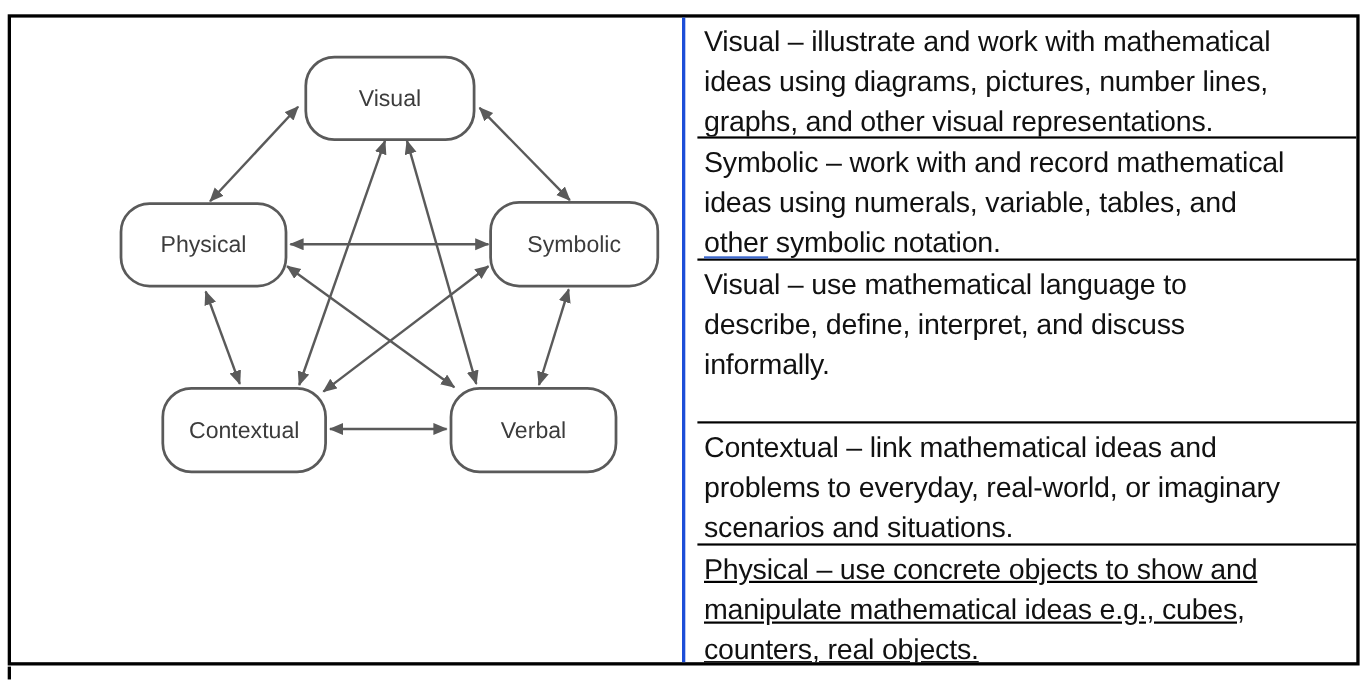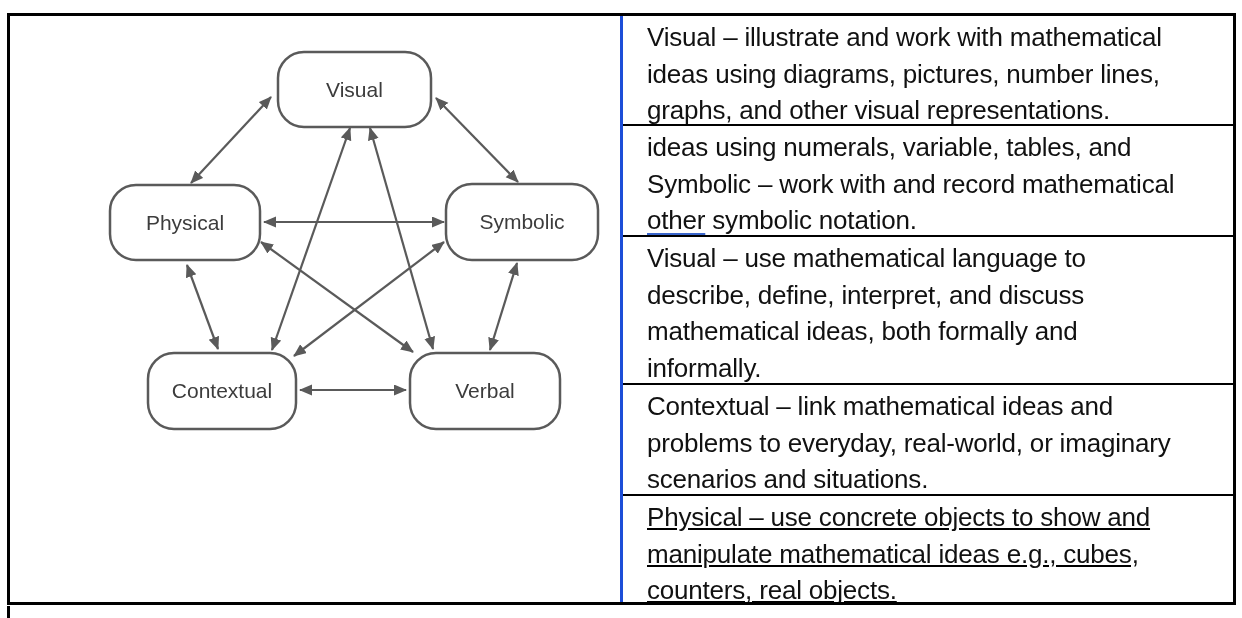--- a/index.html
+++ b/index.html
@@ -29,22 +29,23 @@
     padding-left: 46px;
   }
   .diagram-cell svg { display: block; width: 610px; height: 586px; }
   .table-cell {
     flex: 1;
     display: grid;
     grid-template-rows: 110px 111px 148px 111px 1fr;
   }
   .trow {
     border-bottom: 2px solid #000000;
-    padding: 3px 6px 0 24px;
+    padding: 3px 6px 0 6px;
     overflow: hidden;
+    margin-left: 11px;
   }
   .trow:last-child { border-bottom: none; text-decoration: underline; }
   .tline {
     font-size: 26px;
     line-height: 36.6px;
     color: #111111;
     white-space: nowrap;
     letter-spacing: -0.2px;
   }
   .gram-underline {
@@ -108,28 +109,27 @@
           <line x1="244" y1="374" x2="350" y2="374" stroke="#5a5a5a" stroke-width="2.2" marker-start="url(#arr)" marker-end="url(#arr)"></line>
         </svg>
     </div>
     <div class="table-cell">
         <div class="trow">
           <div class="tline"><span>Visual – illustrate and work with mathematical</span></div>
           <div class="tline"><span>ideas using diagrams, pictures, number lines,</span></div>
           <div class="tline"><span>graphs, and other visual representations.</span></div>
         </div>
         <div class="trow">
+          <div class="tline"><span>Symbolic – work with and record mathematical</span></div>
           <div class="tline"><span>ideas using numerals, variable, tables, and</span></div>
-          <div class="tline"><span>Symbolic – work with and record mathematical</span></div>
           <div class="tline"><span class="gram-underline">other</span><span> symbolic notation.</span></div>
         </div>
         <div class="trow">
           <div class="tline"><span>Visual – use mathematical language to</span></div>
           <div class="tline"><span>describe, define, interpret, and discuss</span></div>
-          <div class="tline"><span>mathematical ideas, both formally and</span></div>
           <div class="tline"><span>informally.</span></div>
         </div>
         <div class="trow">
           <div class="tline"><span>Contextual – link mathematical ideas and</span></div>
           <div class="tline"><span>problems to everyday, real-world, or imaginary</span></div>
           <div class="tline"><span>scenarios and situations.</span></div>
         </div>
         <div class="trow">
           <div class="tline"><span>Physical – use concrete objects to show and</span></div>
           <div class="tline"><span>manipulate mathematical ideas e.g., cubes,</span></div>

